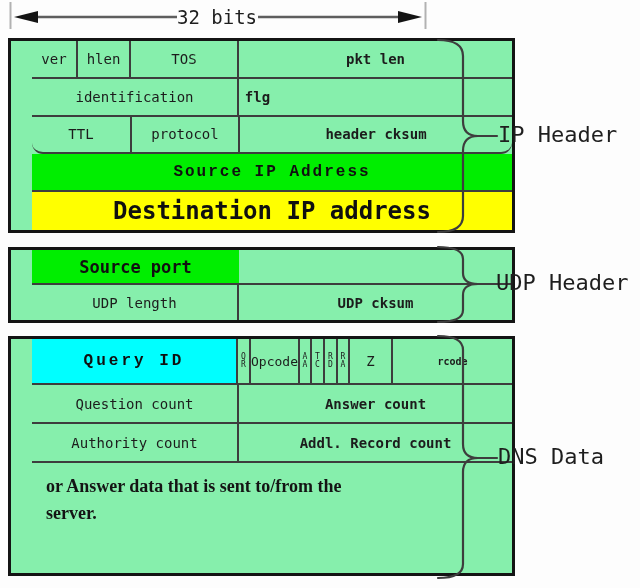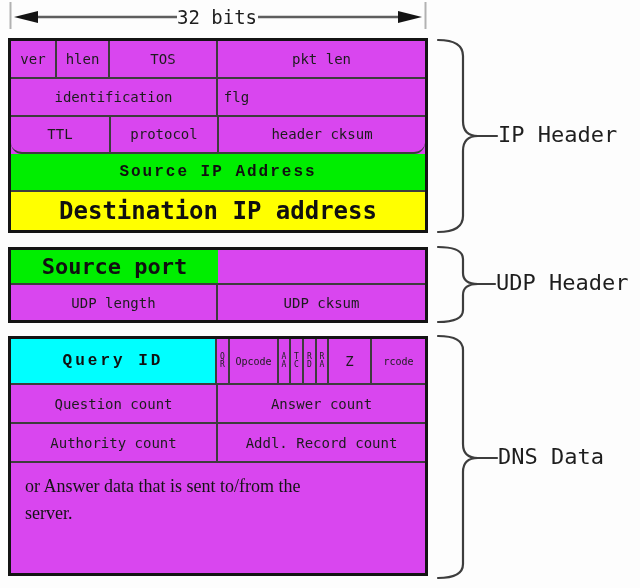--- a/index.html
+++ b/index.html
@@ -2,55 +2,55 @@
 <html><head>
 <meta charset="utf-8">
 <style>
   html,body { margin:0; padding:0; background:#ffffff; }
   #stage {
     position:relative; width:640px; height:588px; background:#fdfdfd;
     font-family:"DejaVu Sans Mono", monospace; overflow:hidden;
   }
   
   .pkt-box {
-    position:absolute; left:8px; width:420px;
-    border:3px solid #141414; background:#d946ef;
-    display:grid; box-sizing:border-box;
+    position:absolute; left:8px; width:507px;
+    border:3px solid #141414; background:#86efac;
+    display:grid; box-sizing:border-box;padding-left:21px;
   }
   #ip-box  { top:38px;  height:195px; grid-template-rows:repeat(5,1fr); }
   #udp-box { top:247px; height:76px;  grid-template-rows:repeat(2,1fr); }
   #dns-box { top:336px; height:240px; grid-template-rows:46px 39px 39px 1fr; }
 
   .row { display:grid; border-bottom:2px solid #3d3d3d; min-height:0; }
   .row:last-child { border-bottom:none; }
 
   .cell {
     display:flex; align-items:center; justify-content:center;
     border-right:2px solid #3d3d3d; min-width:0; min-height:0;
     font-size:14px; color:#1c1c1c; white-space:nowrap; box-sizing:border-box;
   }
-  .cell:last-child { border-right:none; }
+  .cell:last-child { border-right:none;font-weight:bold; }
 
   .green  { background:#00ee00; }
   .yellow { background:#ffff00; }
   .cyan   { background:#00ffff; }
 
   .courier-bold {
     font-family:"Liberation Mono", monospace; font-weight:bold;
     font-size:16px; letter-spacing:2px; color:#101010;
   }
   .sans-bold {
     font-family:"DejaVu Sans Mono", monospace; font-weight:bold;
-    font-size:22px; color:#101010;
+    font-size:17px; color:#101010;
   }
   #dest-ip-cell { font-size:24px; }
 
   
   .flagcell { flex-direction:column; line-height:1.05; font-size:8px; padding:0 1px; }
-  .opcode-cell { font-size:10px;text-align:center; }
+  .opcode-cell { font-size:13px;text-align:center; }
   .z-cell { font-size:14px; }
   .rcode-cell { font-size:10px; }
   #query-id-cell { letter-spacing:3px; }
 
   
   .dns-text {
     display:block; padding:10px 0 0 14px; text-align:left;
     font-family:"Liberation Serif", serif; font-size:18px;
     line-height:1.5; color:#141414; white-space:normal;
   }

